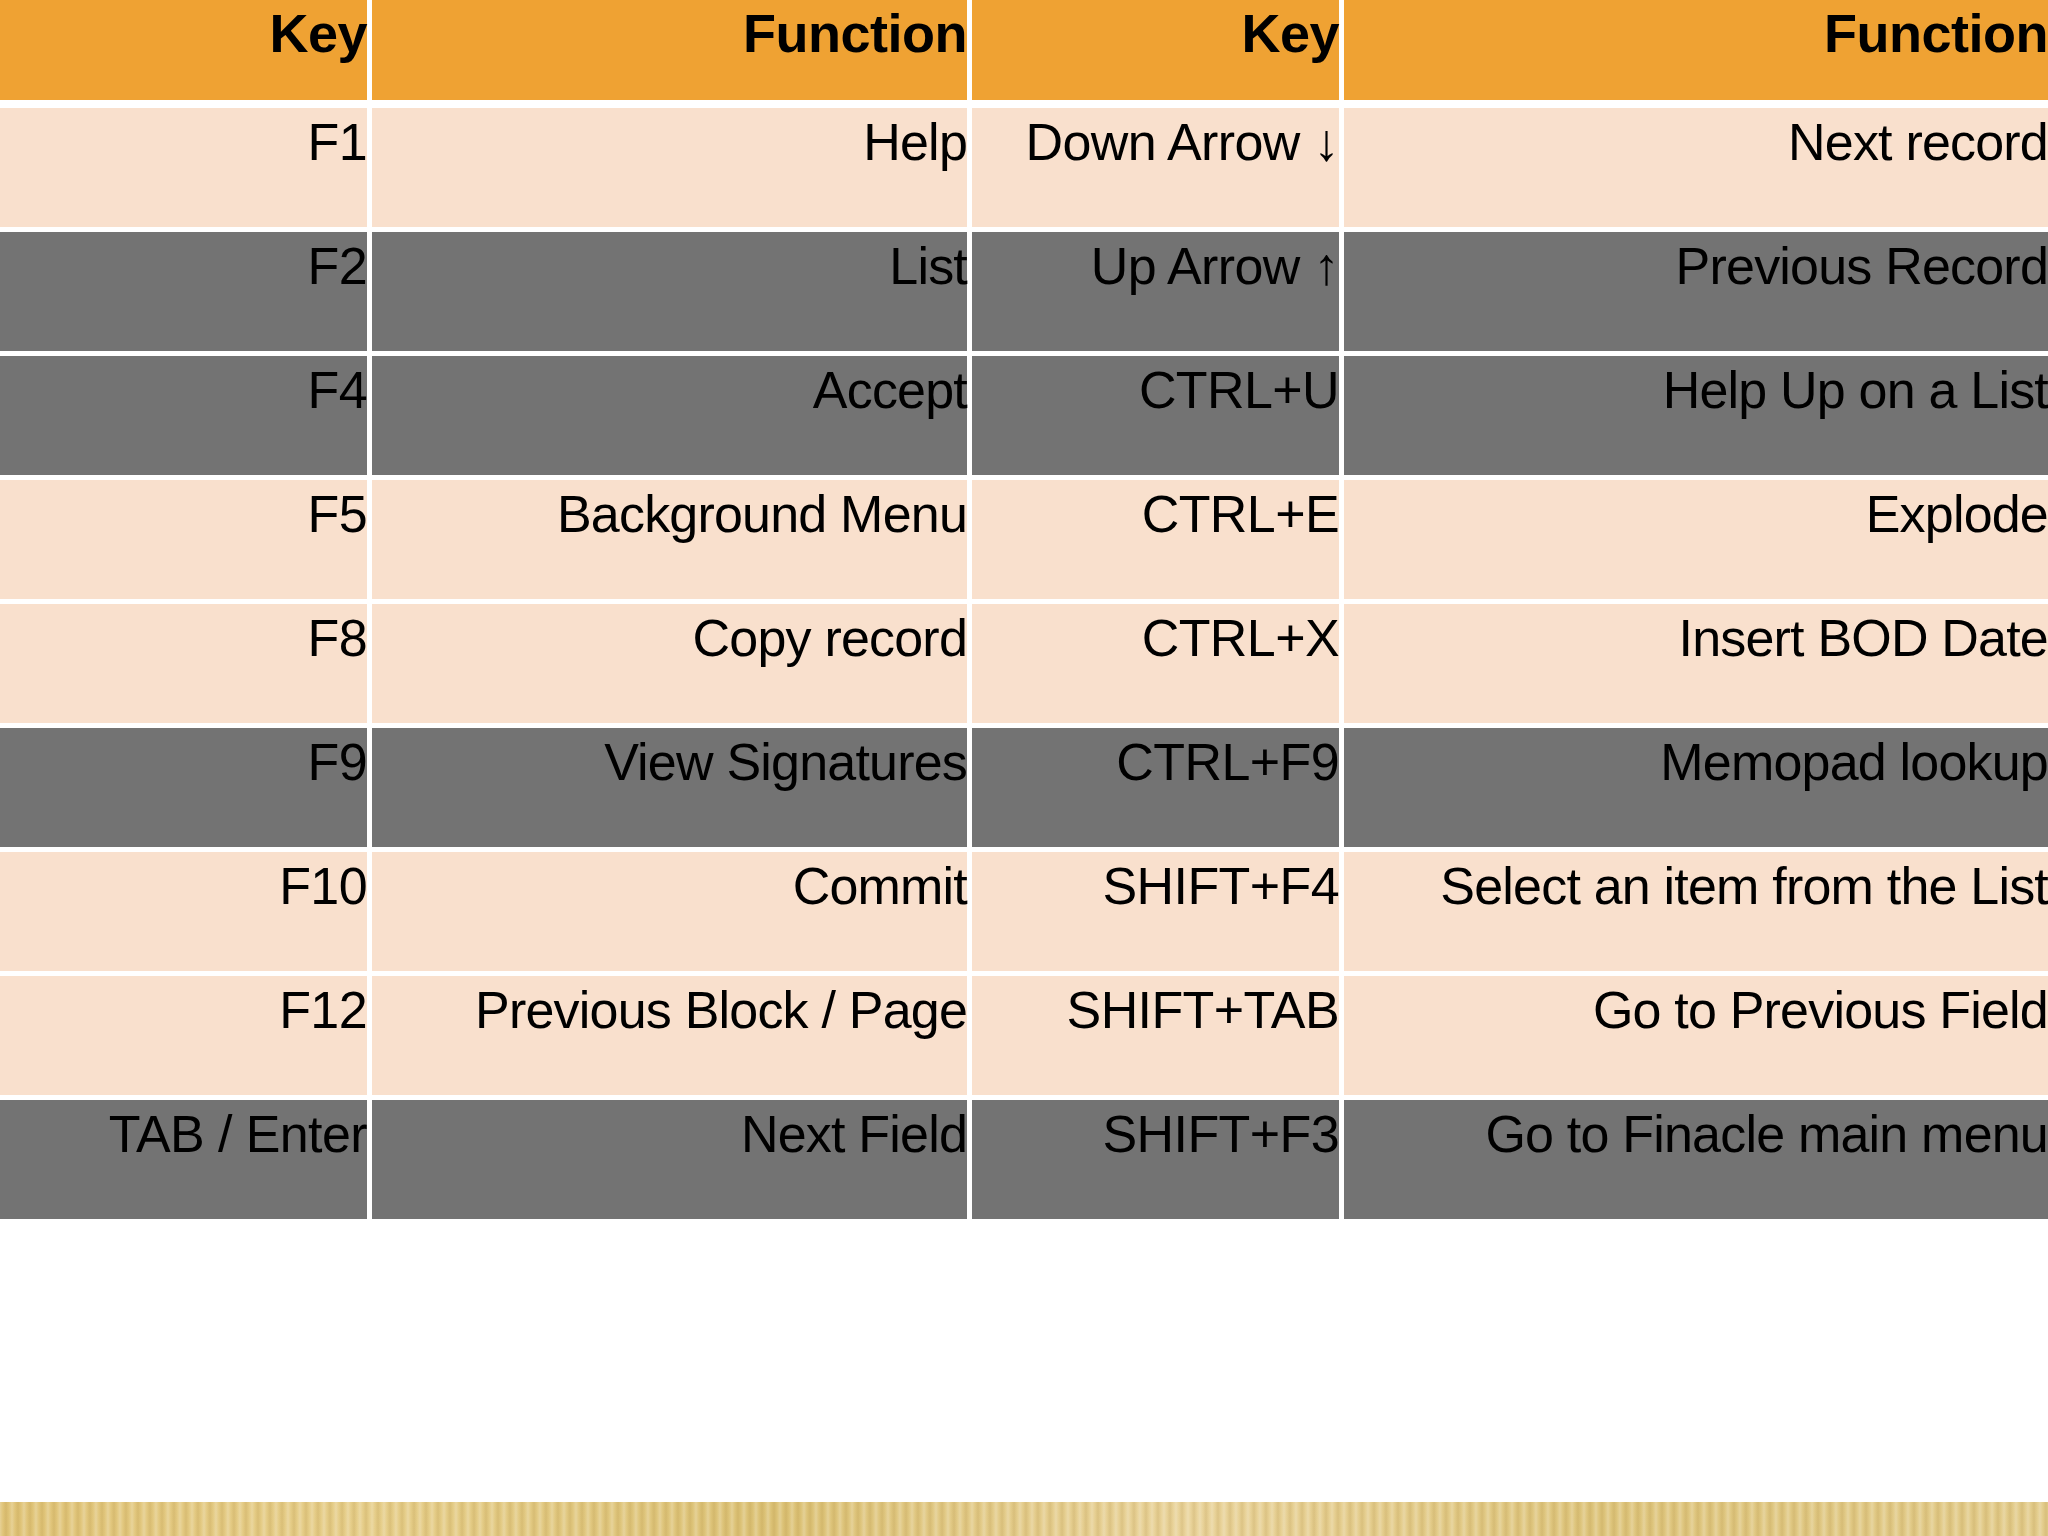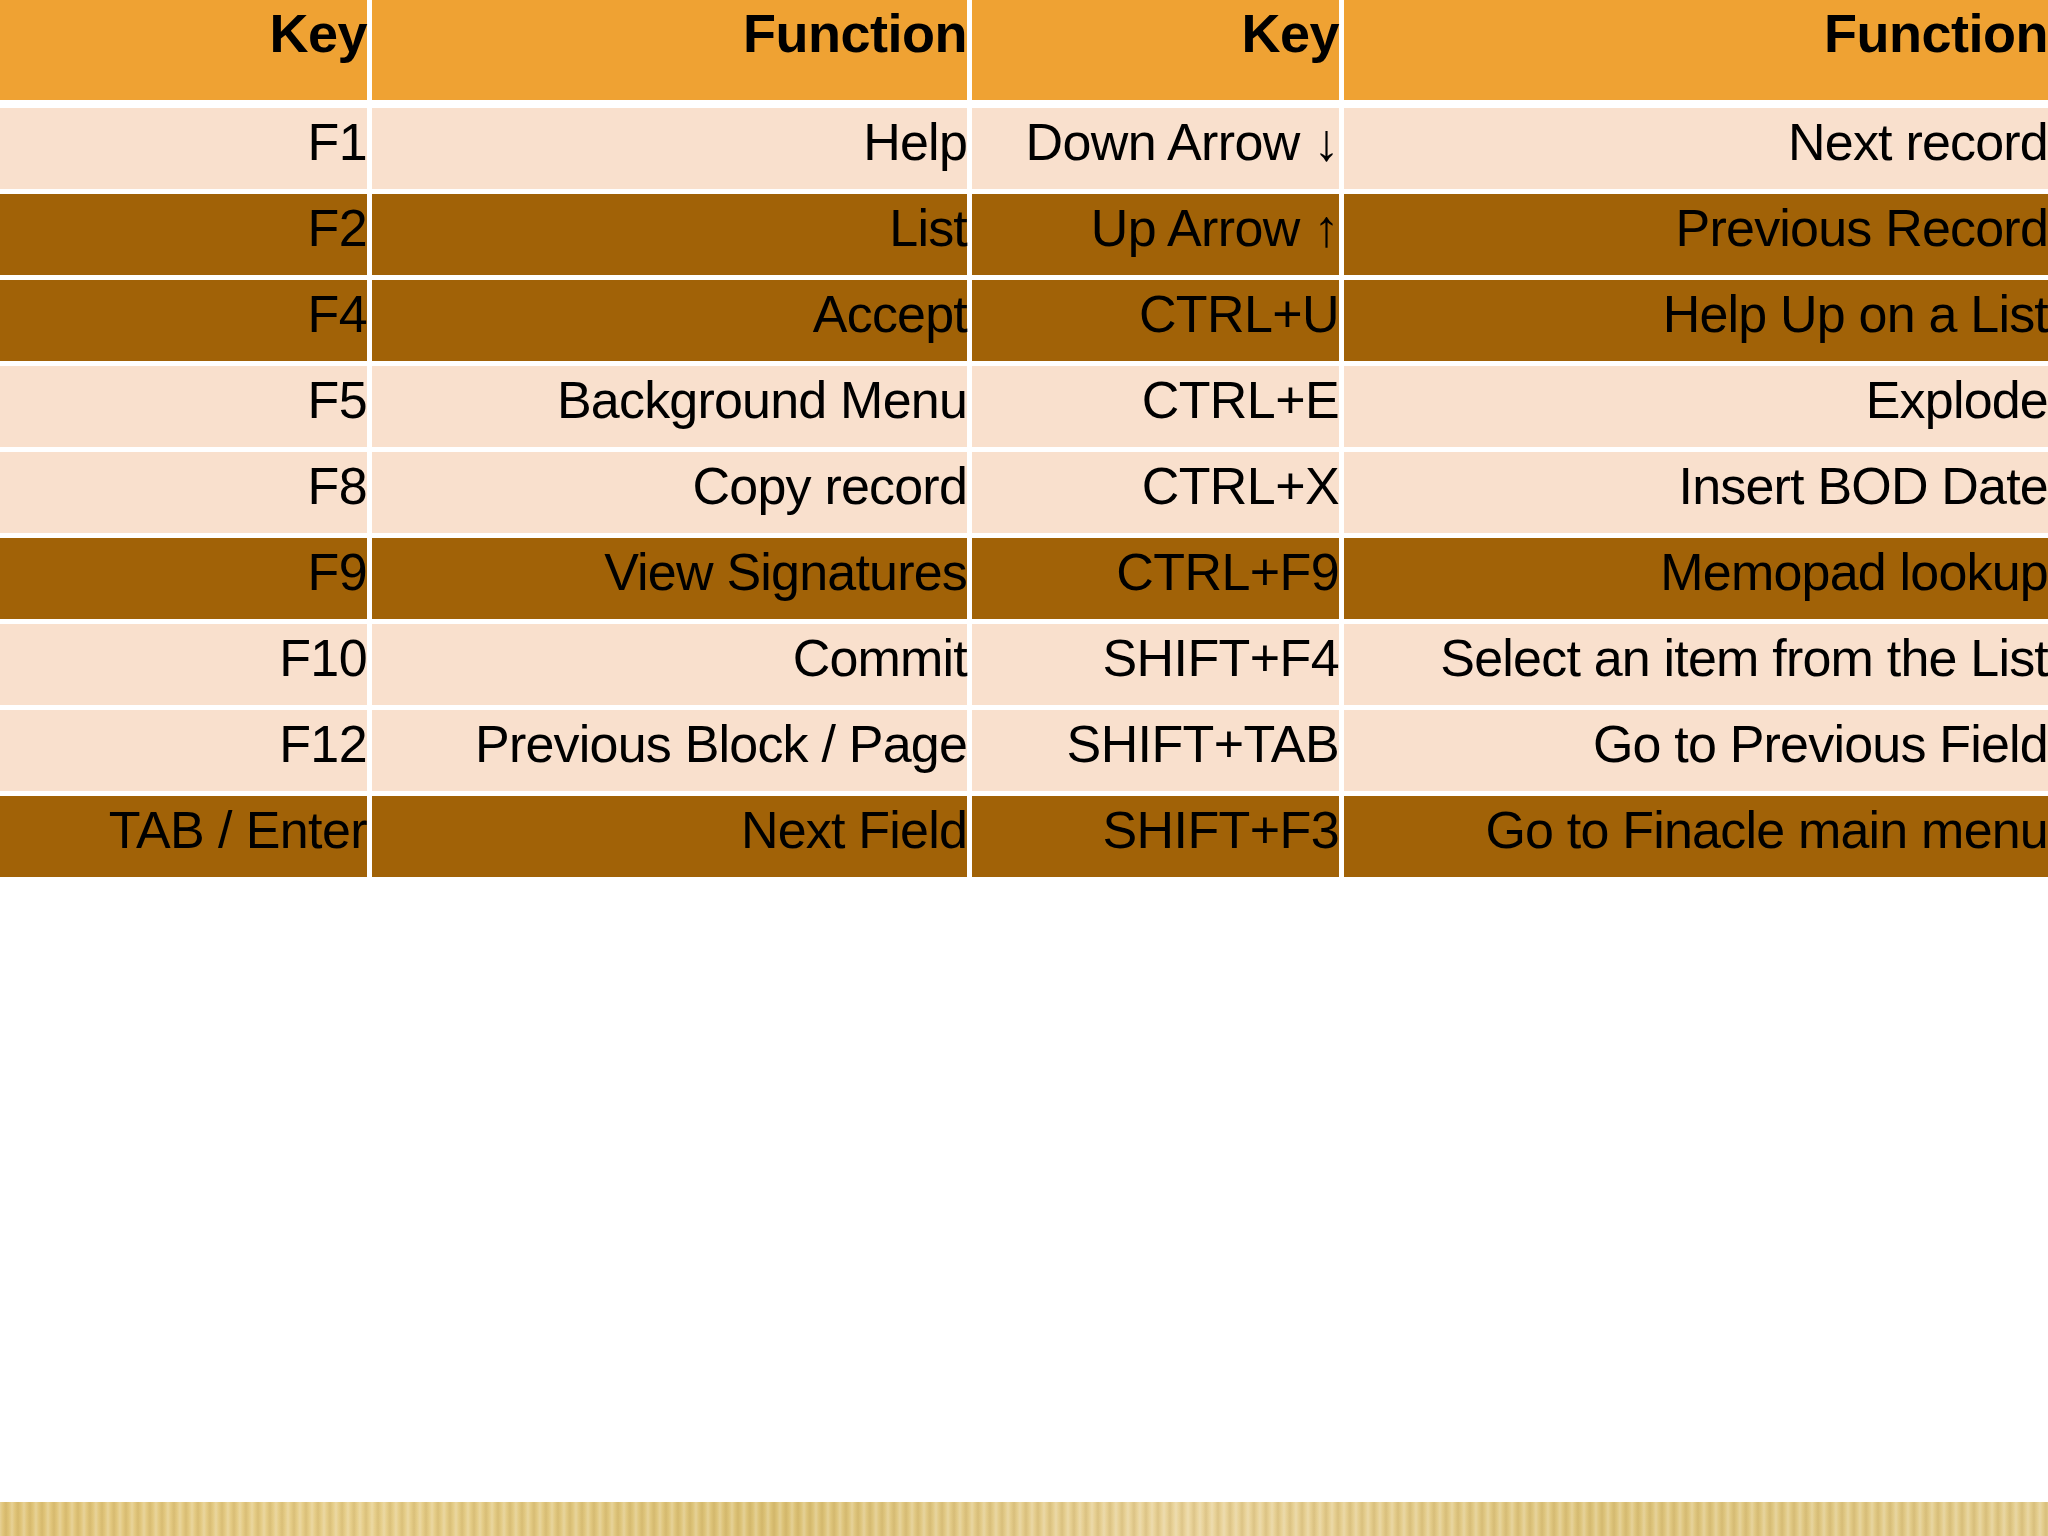--- a/index.html
+++ b/index.html
@@ -67,23 +67,23 @@
     display: block;
     font-size: 54px;
     font-weight: bold;
     color: #000000;
     line-height: 1.0;
     padding: 6px 0 0 12px;
     letter-spacing: -0.5px;
   }
 
   
-  #shortcut-table tbody tr { height: 86px; }
+  #shortcut-table tbody tr { height: 124px; }
   #shortcut-table tbody tr.odd  td { background: #F9E0CD; }
-  #shortcut-table tbody tr.even td { background: #a16207; }
+  #shortcut-table tbody tr.even td { background: #737373; }
 
   .cell-text {
     display: block;
     font-size: 52px;
     font-weight: normal;
     color: #000000;
     line-height: 1.02;
     padding: 8px 0 0 12px;
     letter-spacing: -0.6px;
   }

